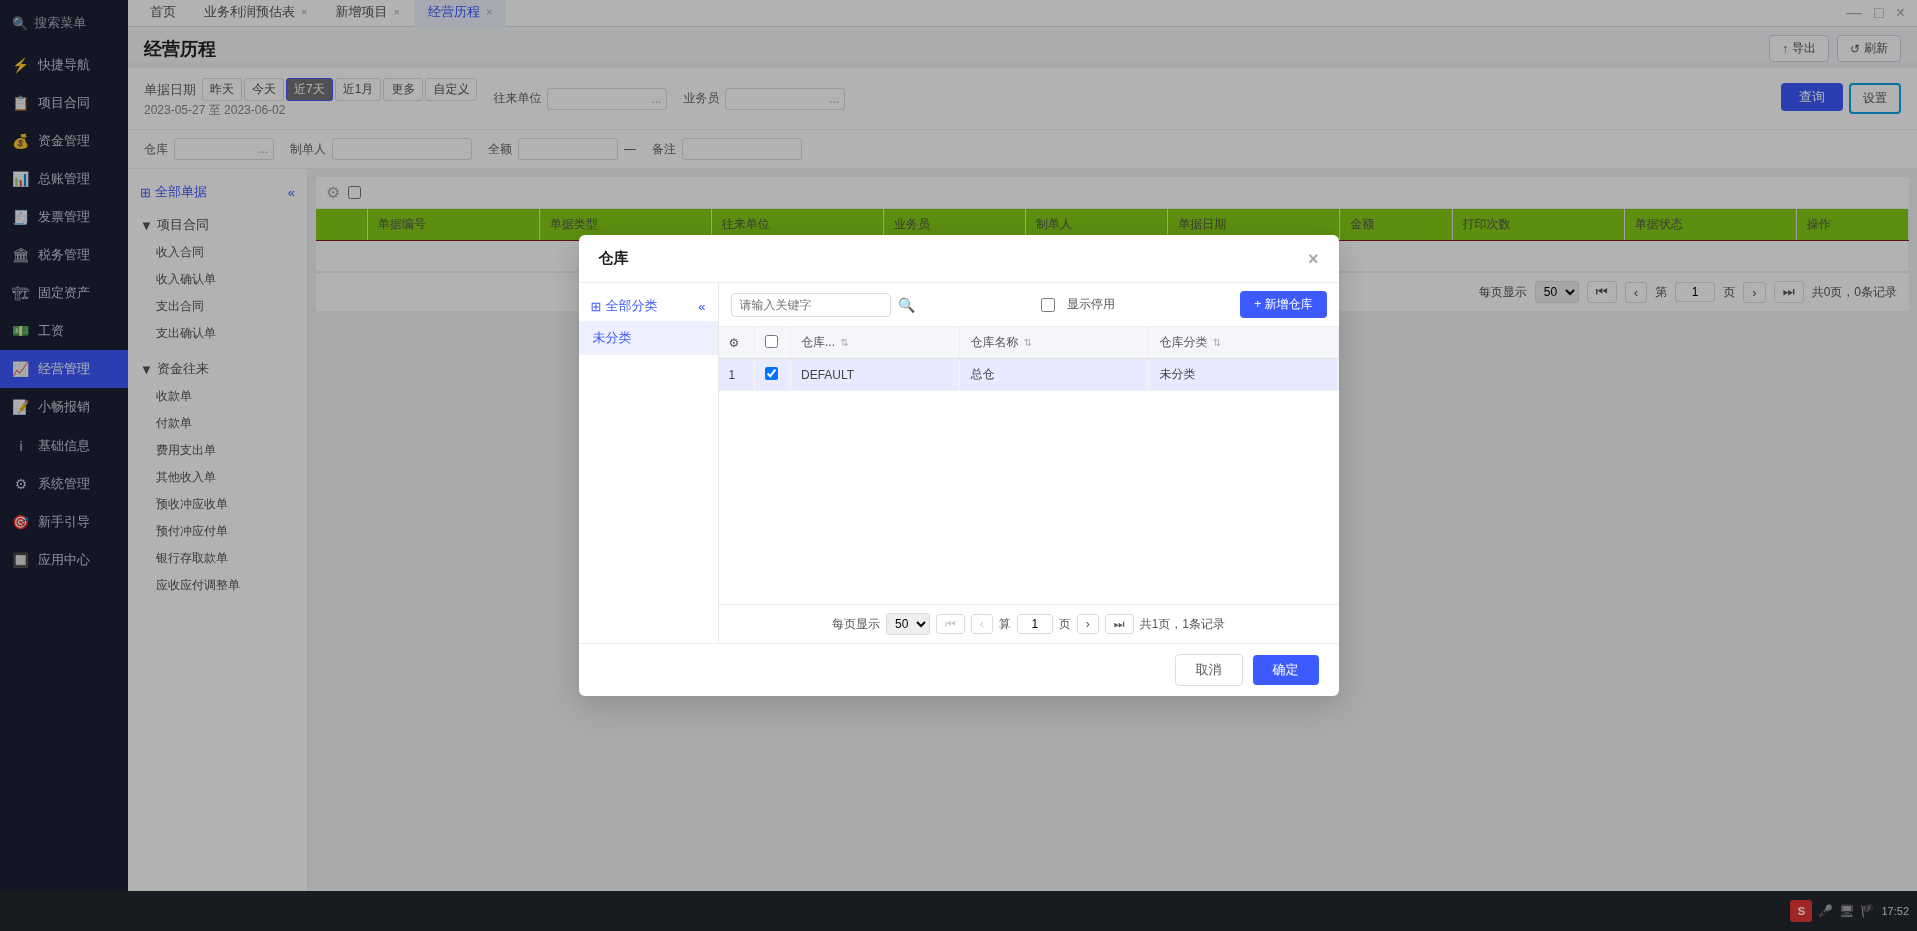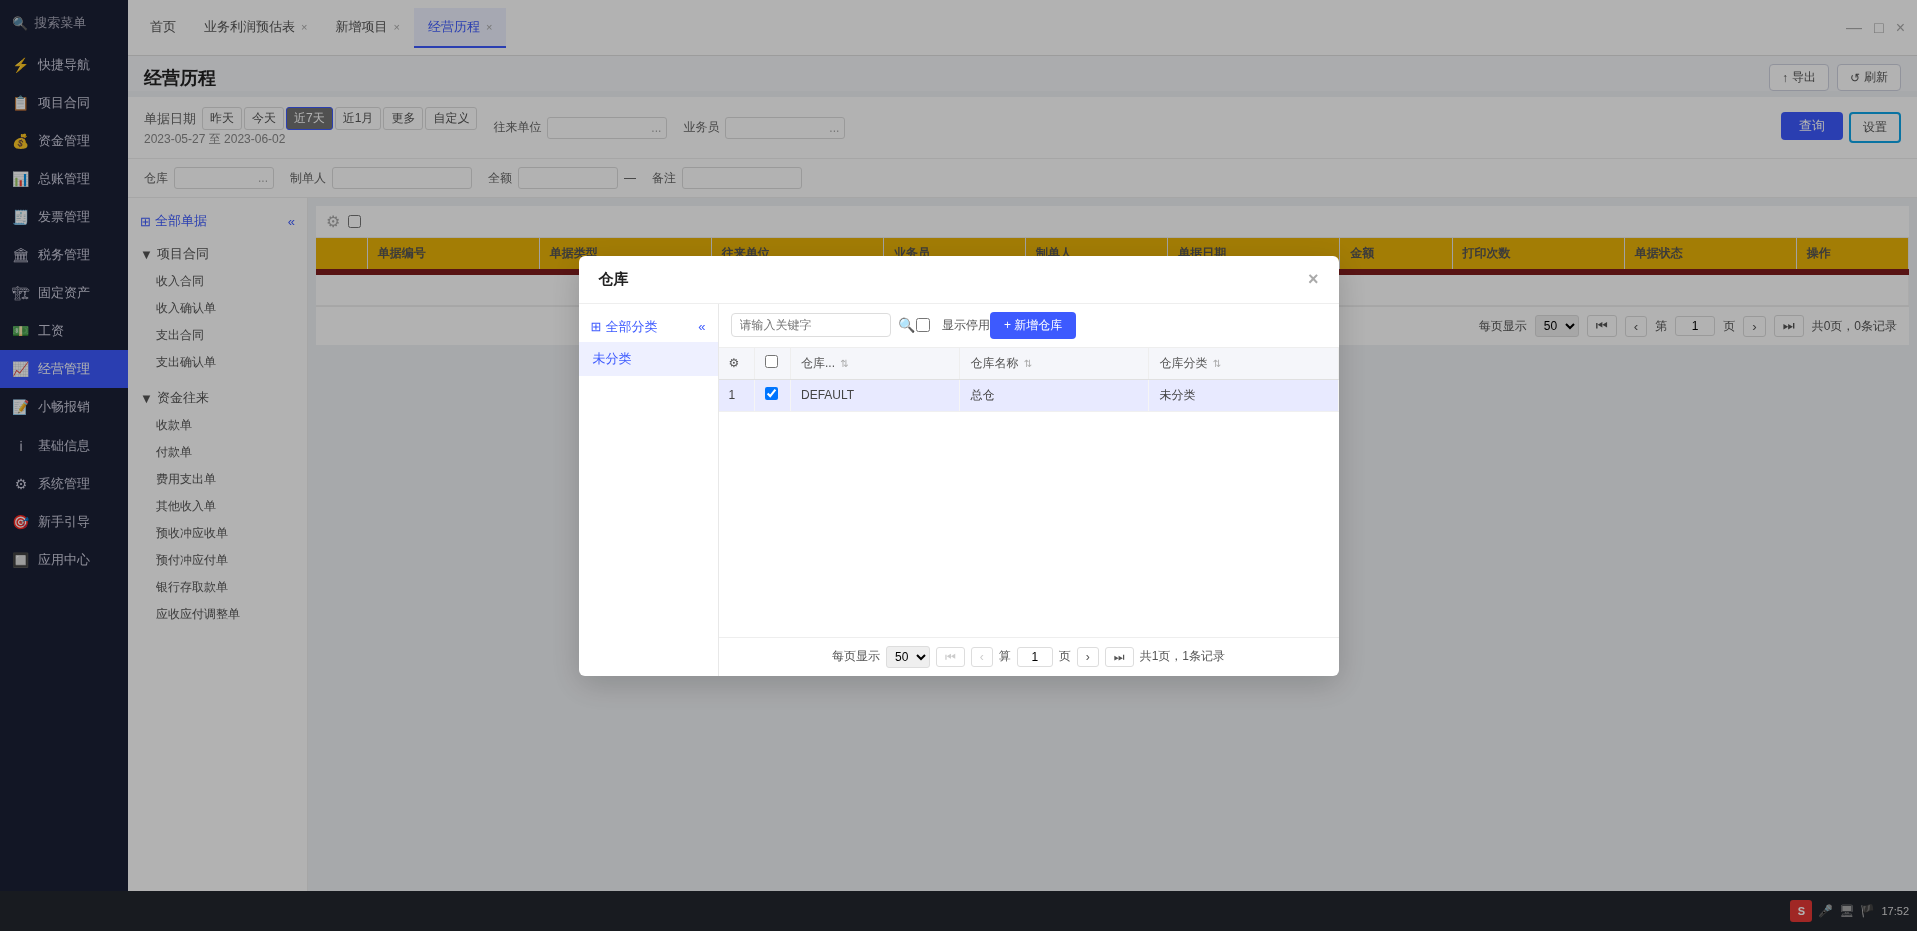--- a/index.html
+++ b/index.html
@@ -24,21 +24,21 @@
       margin-top: auto; display: flex; align-items: center; justify-content: space-between;
       padding: 10px 12px; border-top: 1px solid #2a3550;
     }
 
     
     .main { margin-left: 128px; height: 931px; display: flex; flex-direction: column; }
 
     
     .tabs {
       display: flex; align-items: center; background: #fff;
-      border-bottom: 1px solid #e0e0e0; height: 56px; padding: 0 8px;
+      border-bottom: 1px solid #e0e0e0; height: 27px; padding: 0 8px;
     }
     .tab {
       padding: 0 14px; height: 40px; display: flex; align-items: center;
       font-size: 13px; color: #555; cursor: pointer; border-bottom: 2px solid transparent;
       gap: 6px; white-space: nowrap;
     }
     .tab.active { color: #3d5afe; border-bottom: 2px solid #3d5afe; background: #eef1ff; }
     .tab .close-btn { color: #aaa; font-size: 11px; cursor: pointer; }
 
     
@@ -114,22 +114,22 @@
 
     
     .table-area { flex: 1; padding: 8px; overflow: auto; }
     .table-toolbar {
       background: #fff; padding: 6px 10px; display: flex; align-items: center;
       border-bottom: 1px solid #eee;
     }
     .table-container { background: #fff; }
     .data-table { width: 100%; border-collapse: collapse; font-size: 12px; }
     .data-table th {
-      background: #eab308; border-bottom: 6px solid #7f1d1d; border-right: 1px solid #e8e8e8;
-      padding: 7px 10px; text-align: left; color: #555; white-space: nowrap; font-weight: bold;
+      background: #84cc16; border-bottom: 1px solid #7f1d1d; border-right: 1px solid #e8e8e8;
+      padding: 7px 10px; text-align: left; color: #555; white-space: nowrap; font-weight: normal;
     }
     .data-table td {
       border-bottom: 1px solid #f0f0f0; border-right: 1px solid #f5f5f5;
       padding: 6px 10px; color: #444;
     }
     .no-data { text-align: center; color: #aaa; padding: 40px; font-size: 13px; }
     .pagination-bar {
       display: flex; align-items: center; justify-content: flex-end;
       padding: 8px 12px; background: #fff; border-top: 1px solid #eee;
       font-size: 12px; color: #555; gap: 8px;
@@ -170,21 +170,21 @@
       padding: 6px 12px; font-size: 13px; color: #3d5afe; cursor: pointer;
     }
     .modal-left-item {
       padding: 8px 14px; font-size: 13px; color: #555; cursor: pointer;
     }
     .modal-left-item.active { color: #3d5afe; background: #eef0ff; }
 
     
     .modal-right { flex: 1; display: flex; flex-direction: column; }
     .modal-toolbar {
-      display: flex; align-items: center; 
+      display: flex; align-items: center; justify-content: space-between;
       padding: 8px 12px; border-bottom: 1px solid #eee;
     }
     .modal-search-wrap { display: flex; align-items: center; gap: 8px; }
     .modal-search-input {
       border: 1px solid #ddd; border-radius: 4px; padding: 4px 10px 4px 8px;
       font-size: 12px; width: 160px; outline: none; color: #555;
     }
     .modal-search-icon { color: #aaa; font-size: 14px; cursor: pointer; }
     .show-disabled-wrap { display: flex; align-items: center; gap: 12px; font-size: 12px; color: #555; }
     .checkbox-input { width: 14px; height: 14px; cursor: pointer; }
@@ -616,20 +616,24 @@
           <button class="modal-page-btn" disabled="">‹</button>
           <span>算</span>
           <input type="text" class="modal-page-input" value="1" style="">
           <span>页</span>
           <button class="modal-page-btn">›</button>
           <button class="modal-page-btn">⏭</button>
           <span>共1页，1条记录</span>
         </div>
       </div>
     </div>
+    <div class="modal-footer">
+      <button class="btn-cancel">取消</button>
+      <button class="btn-confirm">确定</button>
+    </div>
   </div>
 </div>
 
 <div class="taskbar">
   <div class="taskbar-right">
     <div class="taskbar-icon">
       <span>S</span>
     </div>
     <span style="color:#aaa;">🎤</span>
     <span style="color:#aaa;">🖥</span>

